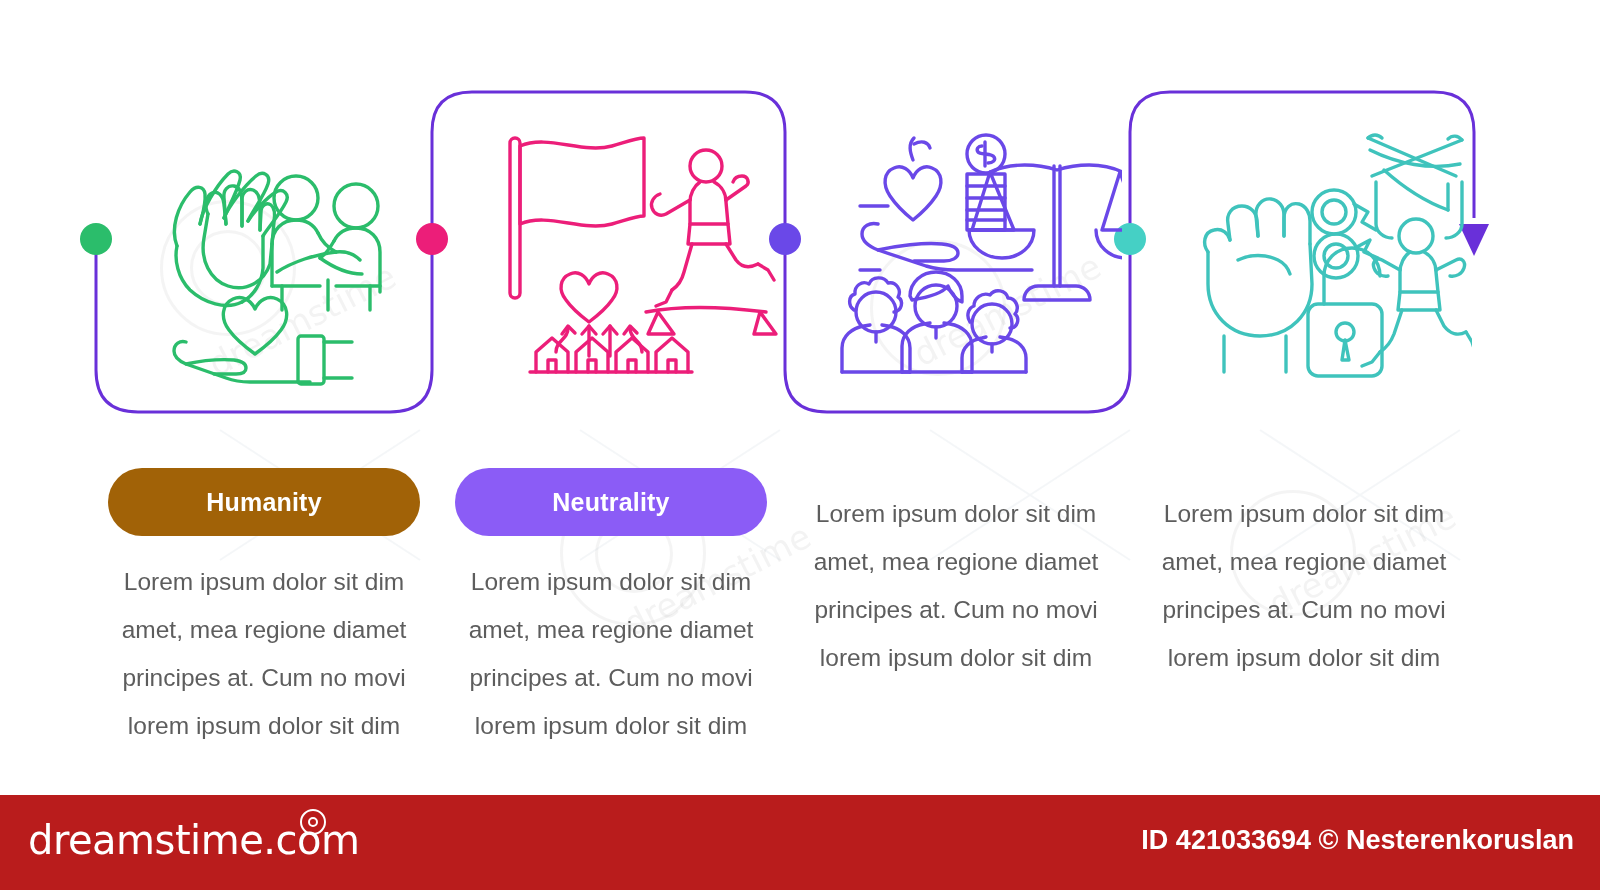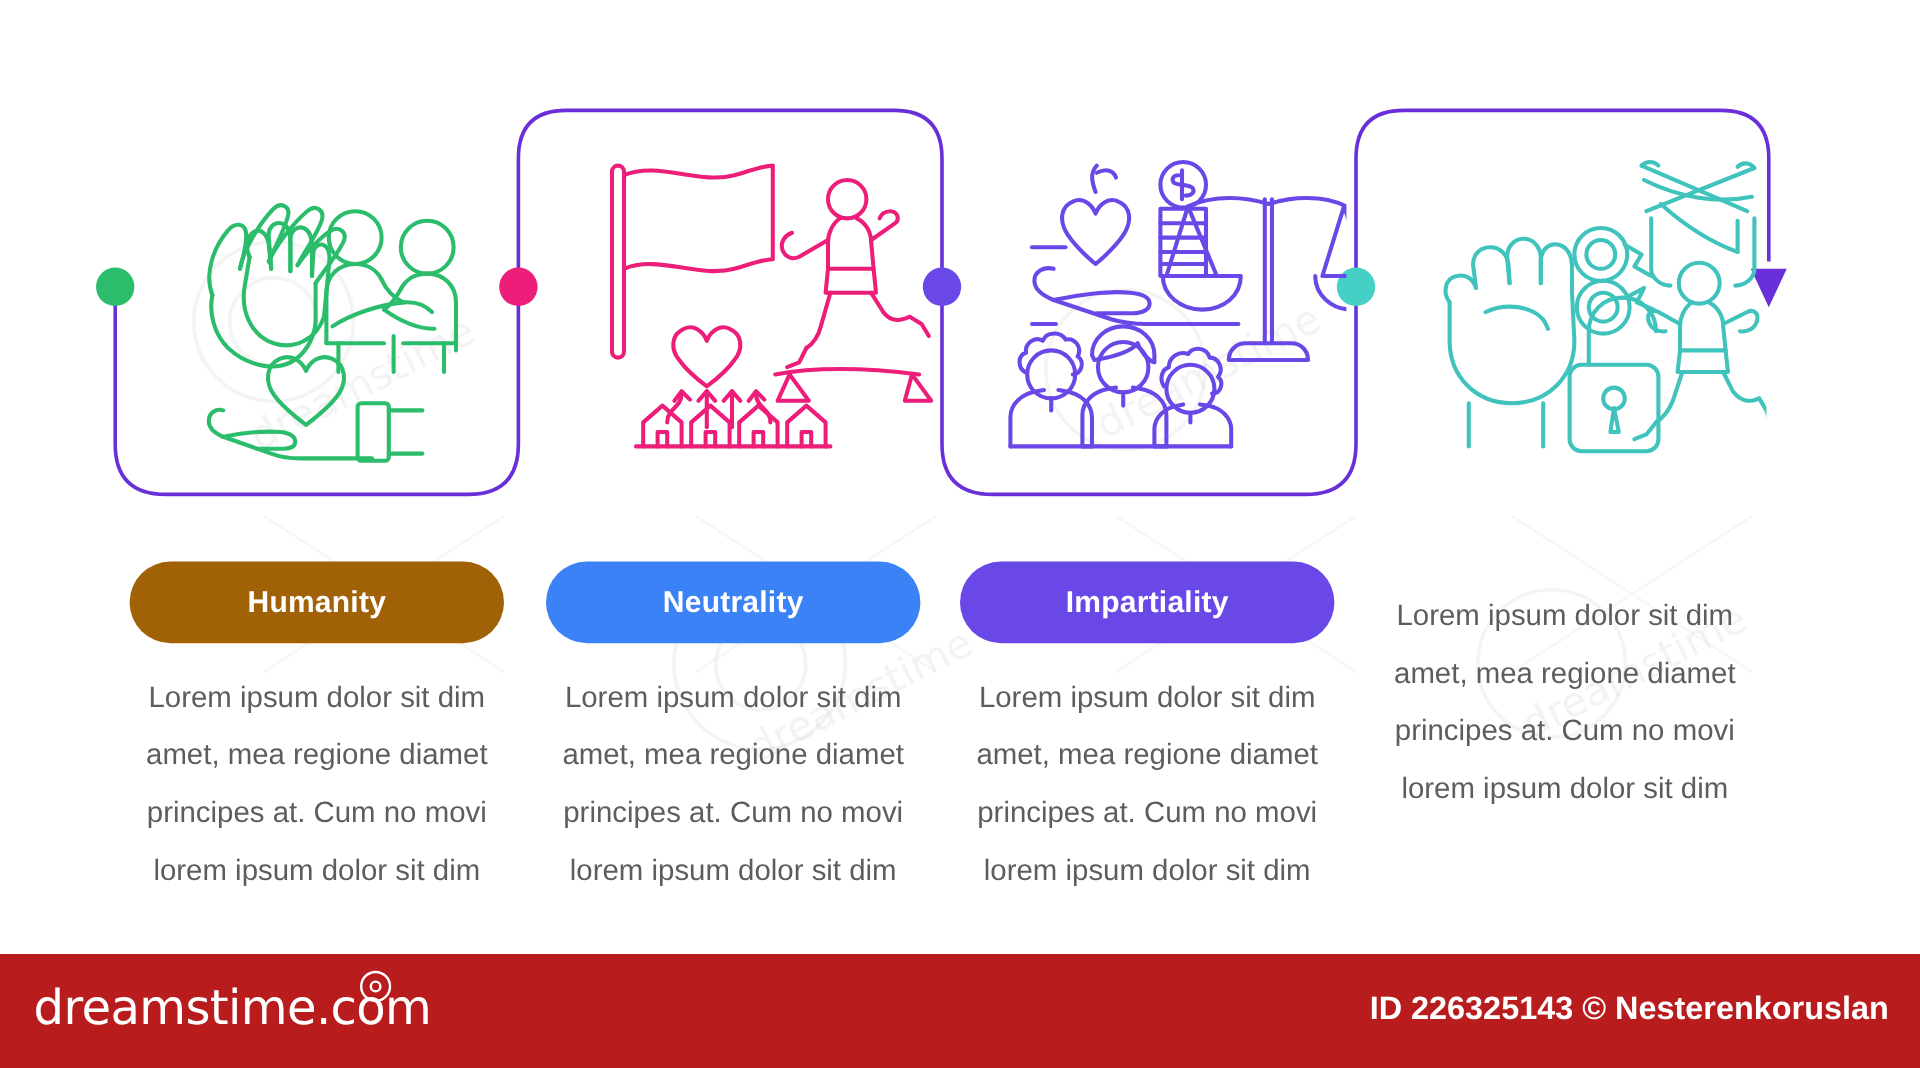--- a/index.html
+++ b/index.html
@@ -421,36 +421,33 @@
   </div>
 
   <div class="column" id="column-1">
     <div class="pill" style="background:#a16207;">
       <span>Humanity</span>
     </div>
     <div class="desc">Lorem ipsum dolor sit dim amet, mea regione diamet principes at. Cum no movi lorem ipsum dolor sit dim</div>
   </div>
 
   <div class="column" id="column-2">
-    <div class="pill" style="background:#3b82f6;">
+    <div class="pill" style="background:#8b5cf6;">
       <span>Neutrality</span>
     </div>
     <div class="desc">Lorem ipsum dolor sit dim amet, mea regione diamet principes at. Cum no movi lorem ipsum dolor sit dim</div>
   </div>
 
   <div class="column" id="column-3">
-    <div class="pill" style="background:#6a48e8;">
-      <span>Impartiality</span>
-    </div>
     <div class="desc">Lorem ipsum dolor sit dim amet, mea regione diamet principes at. Cum no movi lorem ipsum dolor sit dim</div>
   </div>
 
   <div class="column" id="column-4">
     <div class="desc">Lorem ipsum dolor sit dim amet, mea regione diamet principes at. Cum no movi lorem ipsum dolor sit dim</div>
   </div>
 
   <div id="footer-bar">
     <div id="dreamstime-logo">dreamstime.com</div>
     <div id="dreamstime-mark"></div>
-    <div id="footer-credit">ID 226325143 © Nesterenkoruslan</div>
+    <div id="footer-credit">ID 421033694 © Nesterenkoruslan</div>
   </div>
 
 </div>
 
 </body></html>

